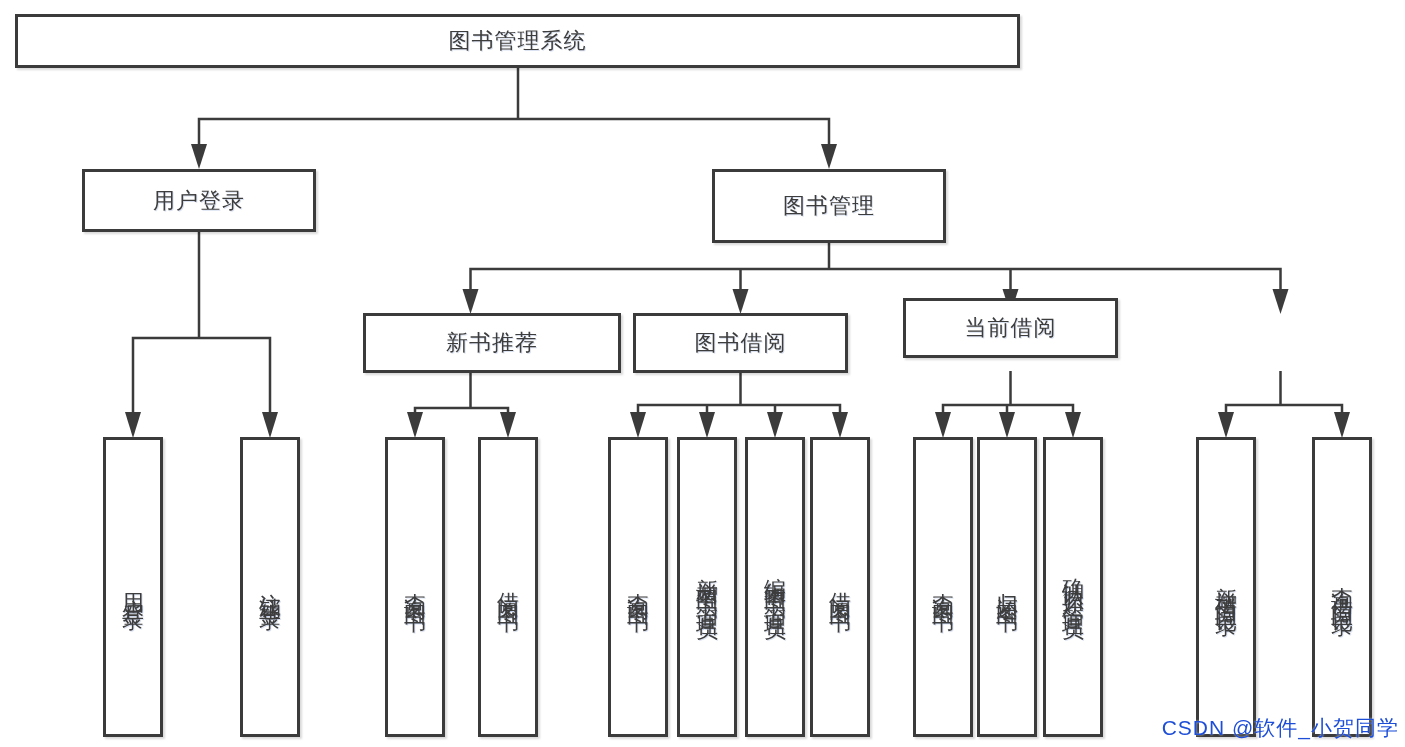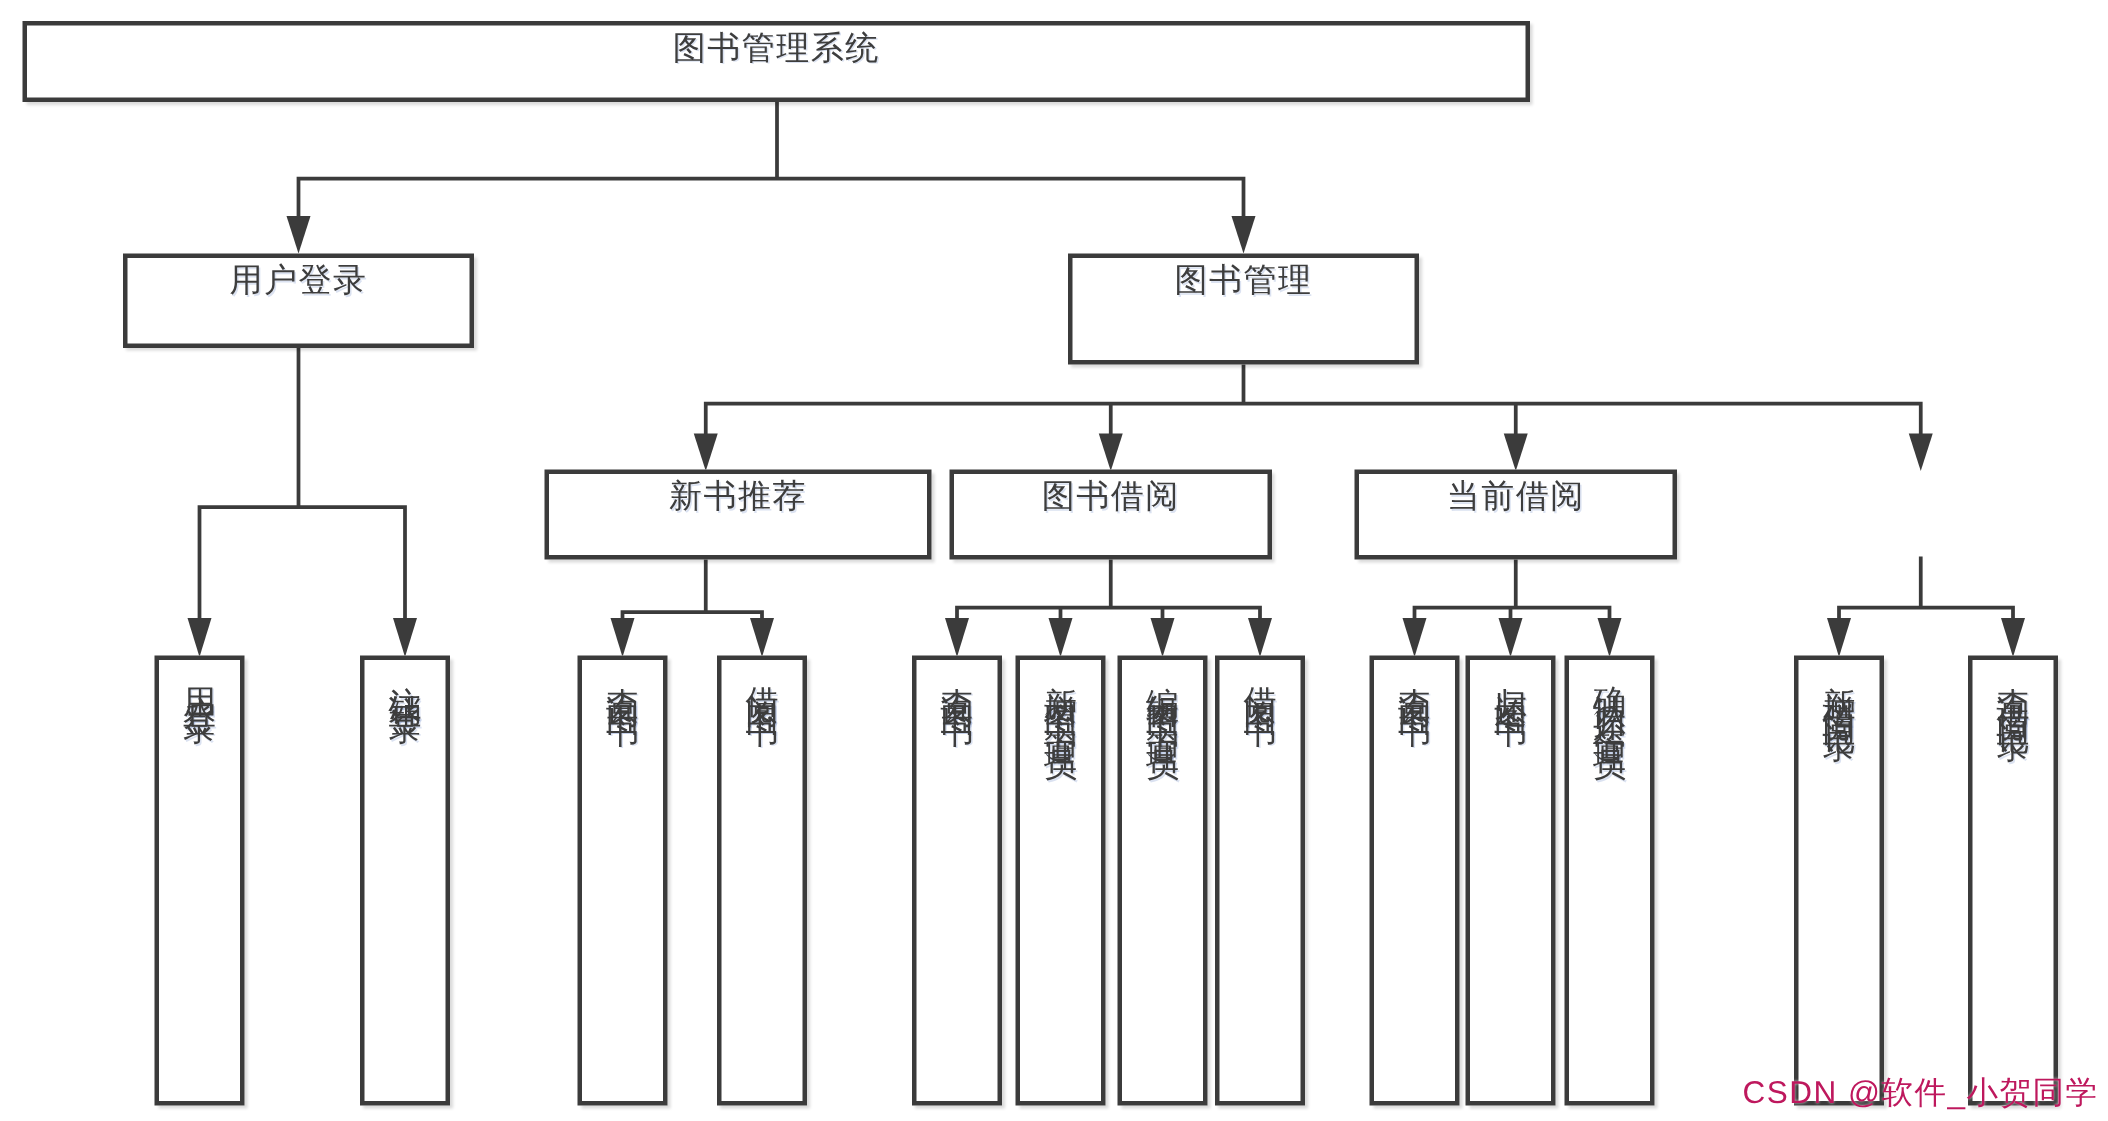--- a/index.html
+++ b/index.html
@@ -21,21 +21,21 @@
     width: 1405px; height: 747px;
     z-index: 0;
   }
   .box {
     position: absolute;
     box-sizing: border-box;
     background: #ffffff;
     border: 3px solid #3b3b3b;
     box-shadow: 2px 2px 2px rgba(0,0,0,0.15);
     display: flex;
-    align-items: flex-start;
+    align-items: center;
     justify-content: center;
     color: #3d3d3d;
     z-index: 1;
   }
   .h-label {
     font-size: 22px;
     letter-spacing: 1px;
     white-space: nowrap;
     text-shadow: 1px 1px 0 rgba(110,140,200,0.25);
   }
@@ -45,21 +45,21 @@
     font-size: 22px;
     letter-spacing: 6px;
     line-height: 1;
     text-shadow: 1px 1px 0 rgba(110,140,200,0.25);
   }
   .watermark {
     position: absolute;
     right: 6px;
     top: 714px;
     font-size: 21px;
-    color: #be185d;
+    color: #1d4ed8;
     letter-spacing: 1px;
     z-index: 2;
     white-space: nowrap;
     text-shadow: 0 0 2px rgba(255,255,255,0.8);
   }
 </style>
 </head>
 <body>
 
 <div id="stage">
@@ -115,21 +115,21 @@
   <div class="box" style="left:712px;top:169px;width:234px;height:74px">
     <span class="h-label">图书管理</span>
   </div>
 
   <div class="box" style="left:363px;top:313px;width:258px;height:60px">
     <span class="h-label">新书推荐</span>
   </div>
   <div class="box" style="left:633px;top:313px;width:215px;height:60px">
     <span class="h-label">图书借阅</span>
   </div>
-  <div class="box" style="left:903px;top:313px;width:215px;height:60px">
+  <div class="box" style="left:903px;top:298px;width:215px;height:60px">
     <span class="h-label">当前借阅</span>
   </div>
 
   <div class="box leaf" style="left:103px;top:437px;width:60px;height:300px">
     <span>用户登录</span>
   </div>
   <div class="box leaf" style="left:240px;top:437px;width:60px;height:300px">
     <span>注销登录</span>
   </div>
 

